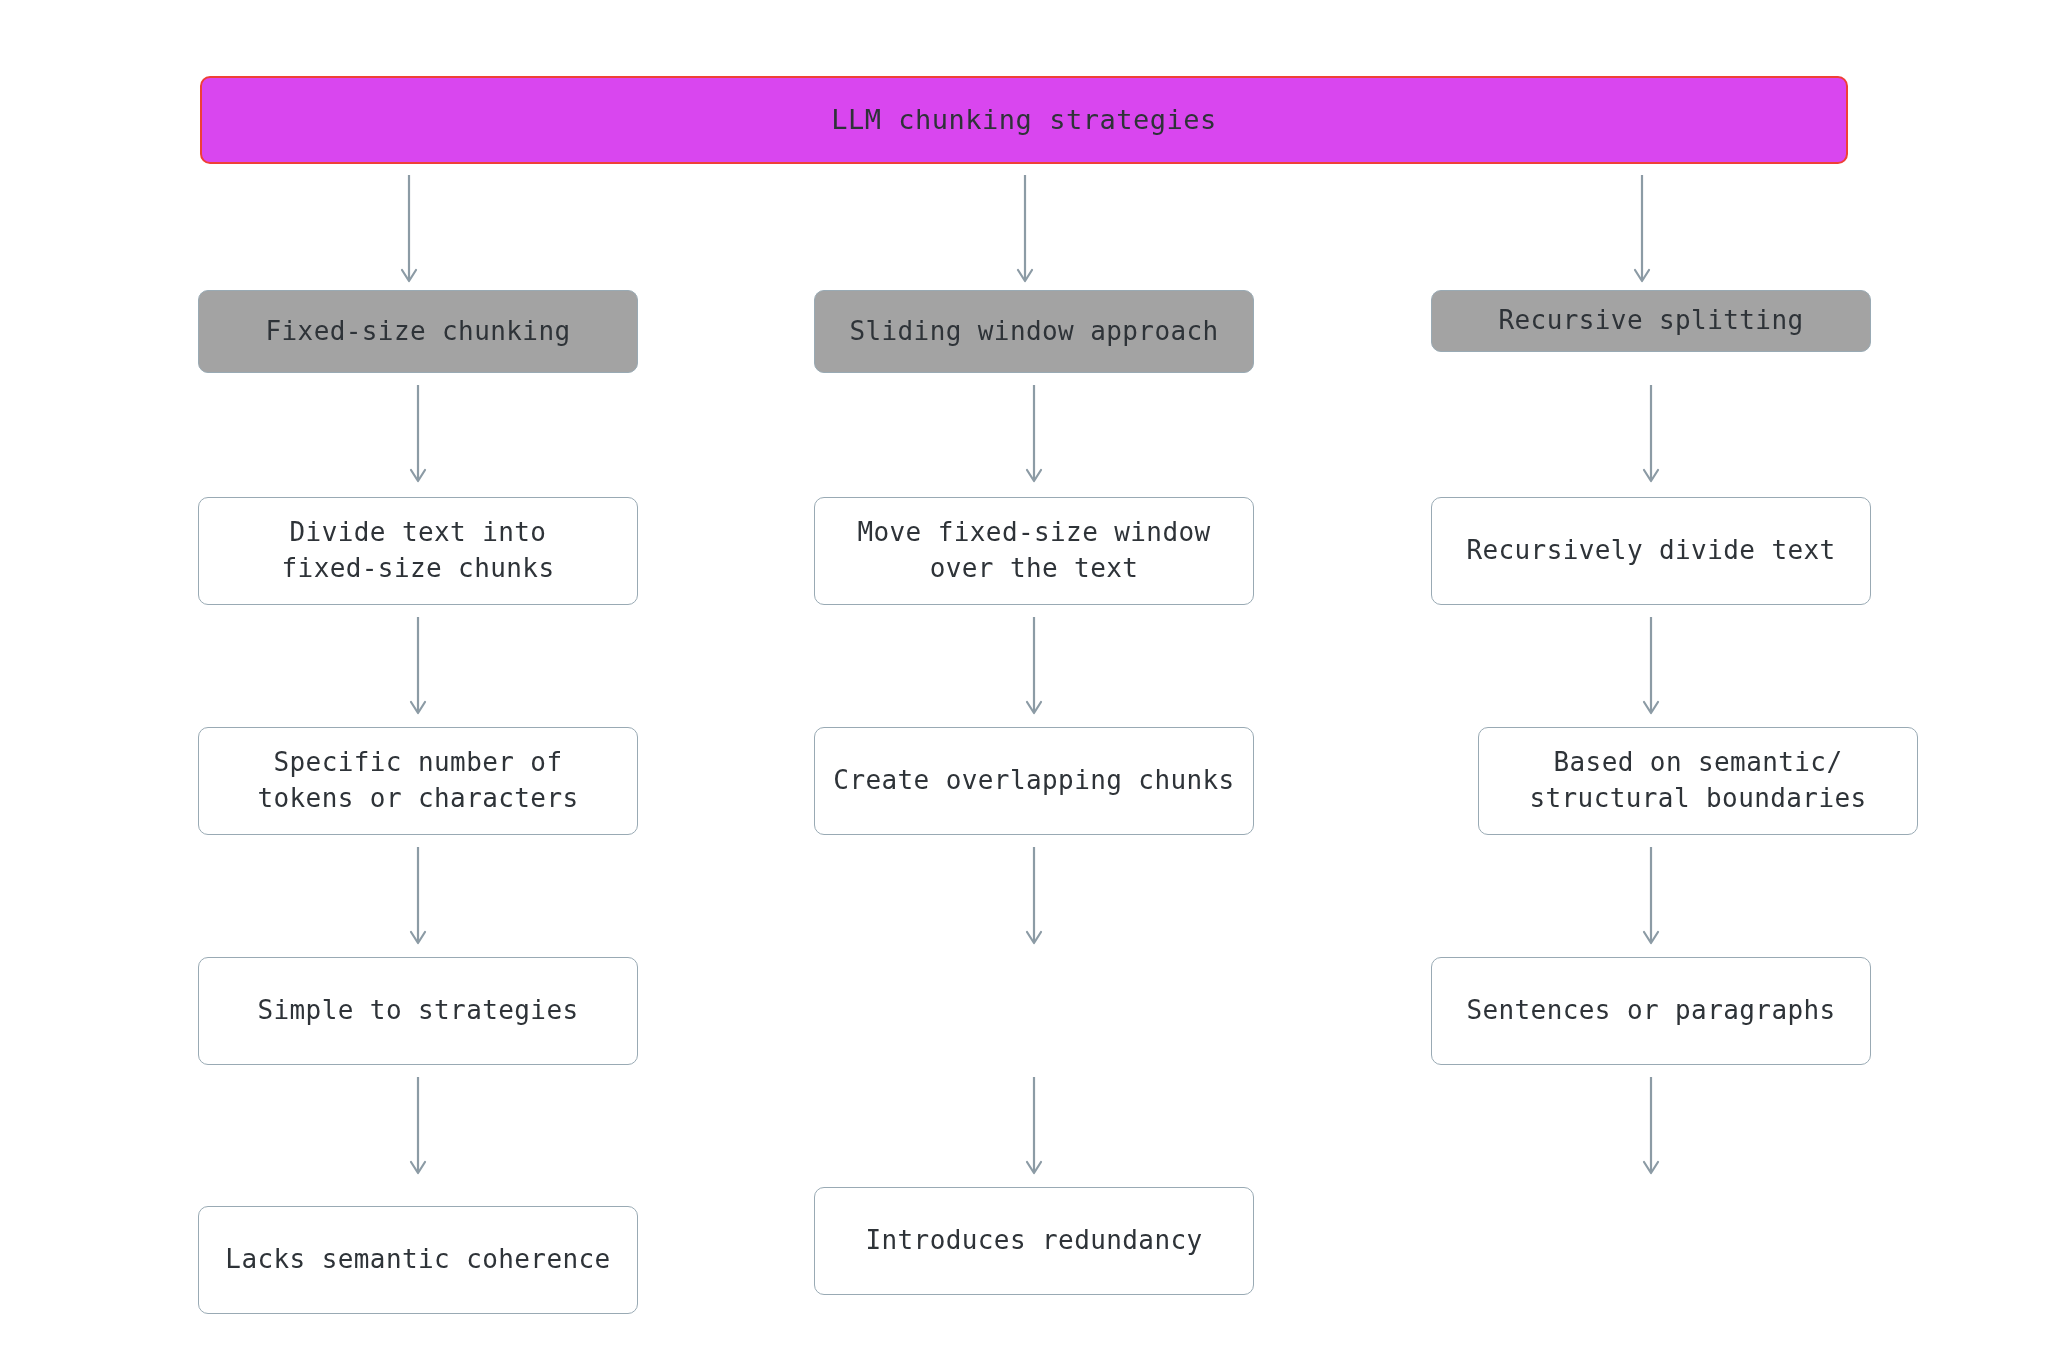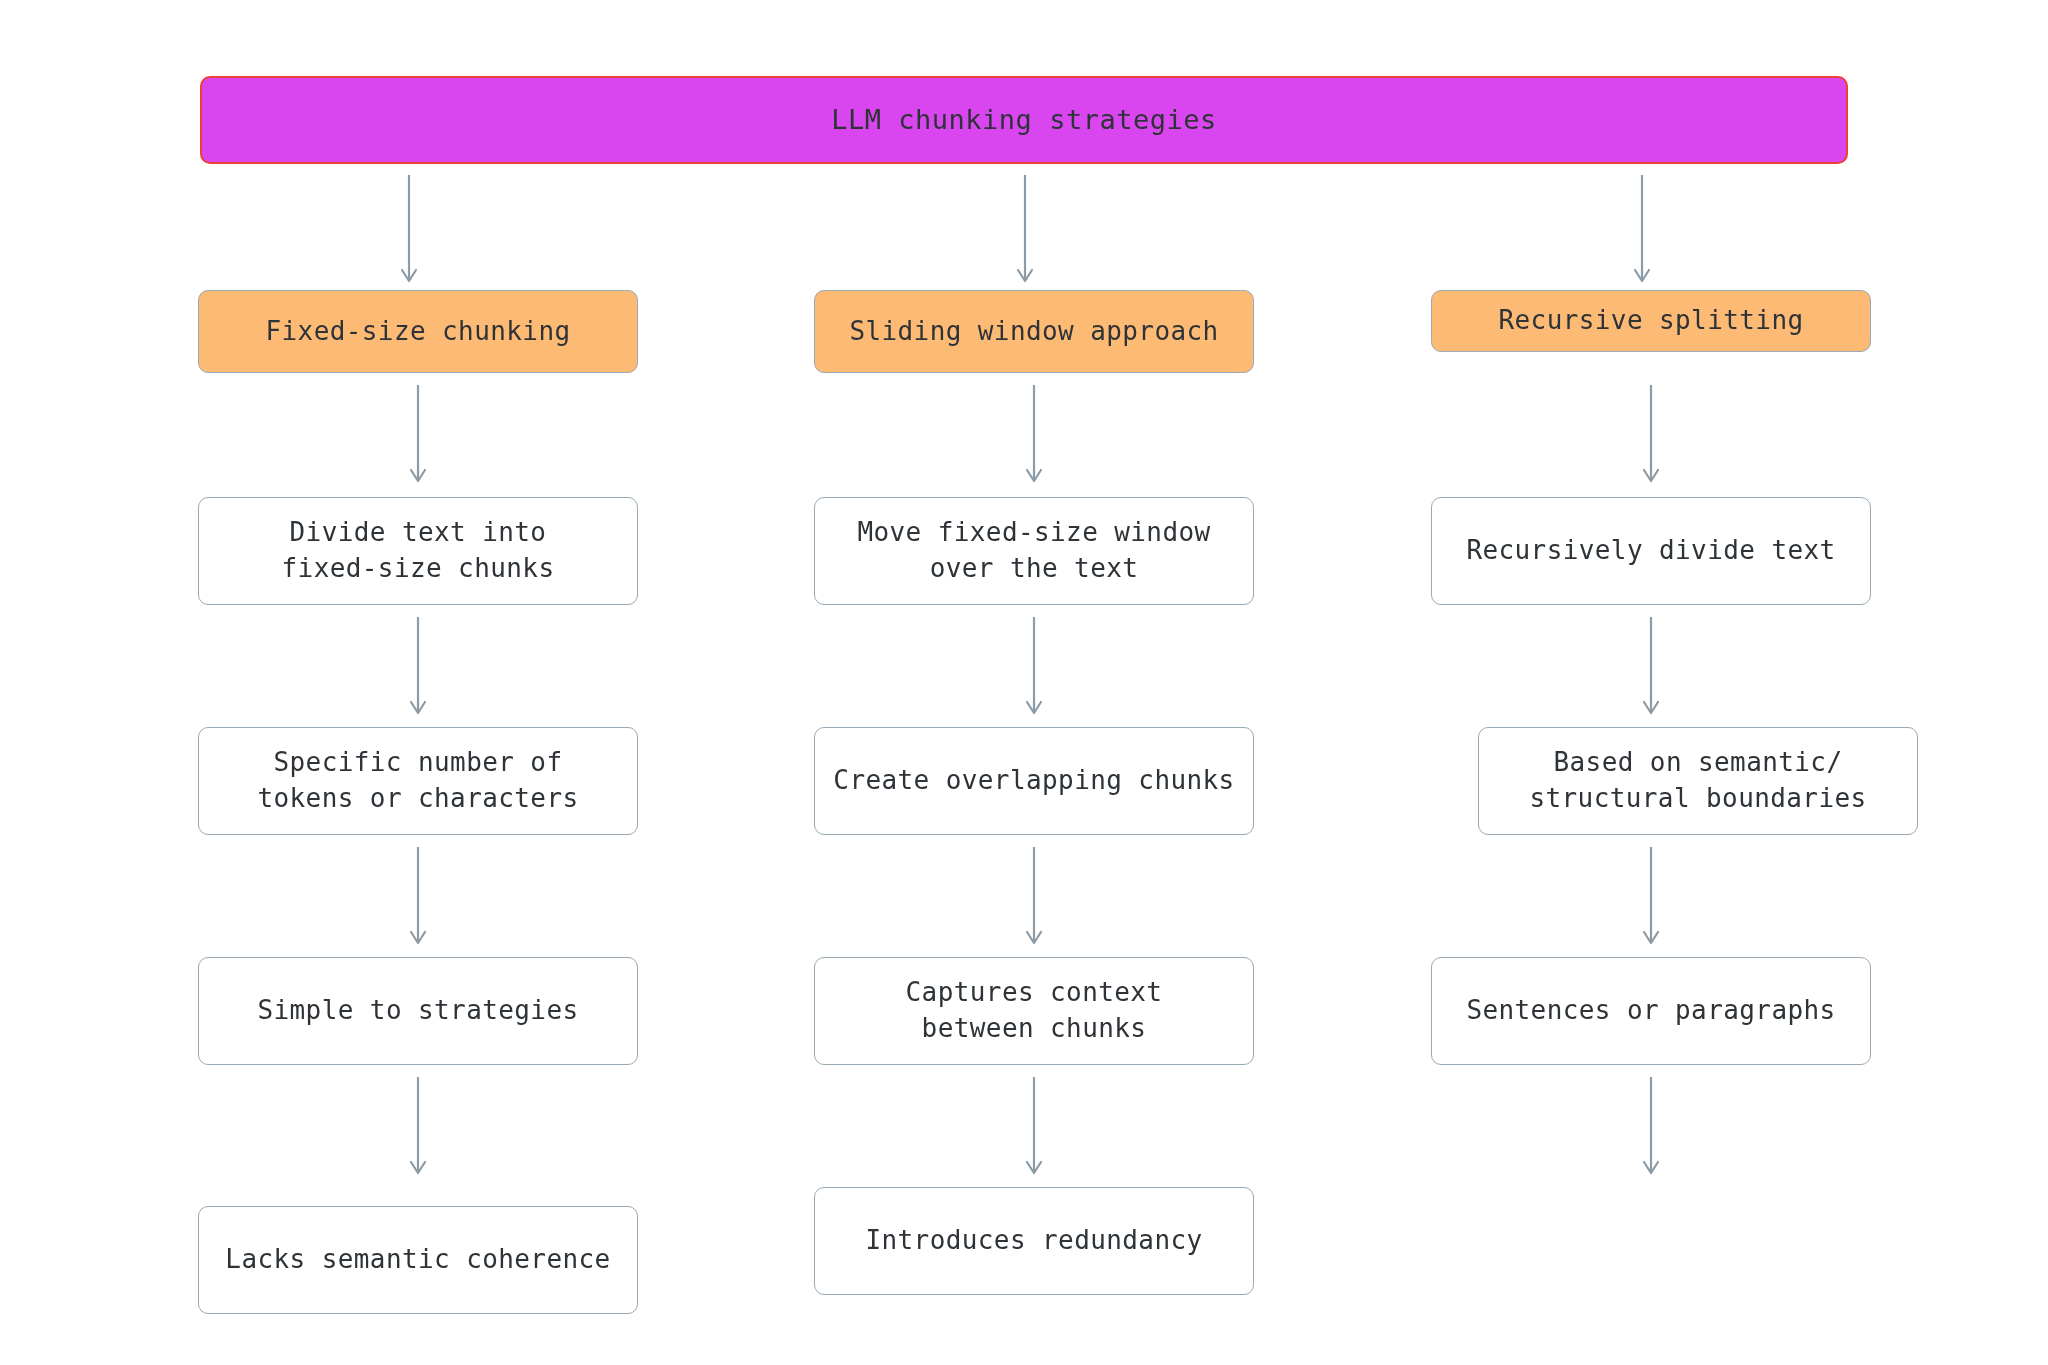--- a/index.html
+++ b/index.html
@@ -52,21 +52,21 @@
     position: absolute;
     box-sizing: border-box;
     border: 1.6px solid #99aab4;
     border-radius: 10px;
     background: #ffffff;
     display: flex;
     align-items: center;
     justify-content: center;
   }
   .node.filled {
-    background: #fdba74;
+    background: #a3a3a3;
   }
   .node .node-label {
     font-size: 26px;
     color: #2e3338;
     letter-spacing: 0.4px;
     line-height: 1.38;
     text-align: center;
     white-space: pre-line;
     padding: 0 14px;
   }
@@ -173,24 +173,20 @@
 
   <div class="node" style="left:814px; top:727px; width:440px; height:108px;">
     <span class="node-label">Create overlapping chunks</span>
   </div>
 
   <svg class="arrow" style="left:1022px; top:847px;" width="24" height="105" viewBox="0 0 24 105">
     <line x1="12" y1="0" x2="12" y2="94"></line>
     <polyline points="5,85 12,96 19,85"></polyline>
   </svg>
 
-  <div class="node" style="left:814px; top:957px; width:440px; height:108px;">
-    <span class="node-label">Captures context
-between chunks</span>
-  </div>
 
   <svg class="arrow" style="left:1022px; top:1077px;" width="24" height="105" viewBox="0 0 24 105">
     <line x1="12" y1="0" x2="12" y2="94"></line>
     <polyline points="5,85 12,96 19,85"></polyline>
   </svg>
 
   <div class="node" style="left:814px; top:1187px; width:440px; height:108px;">
     <span class="node-label">Introduces redundancy</span>
   </div>
 

